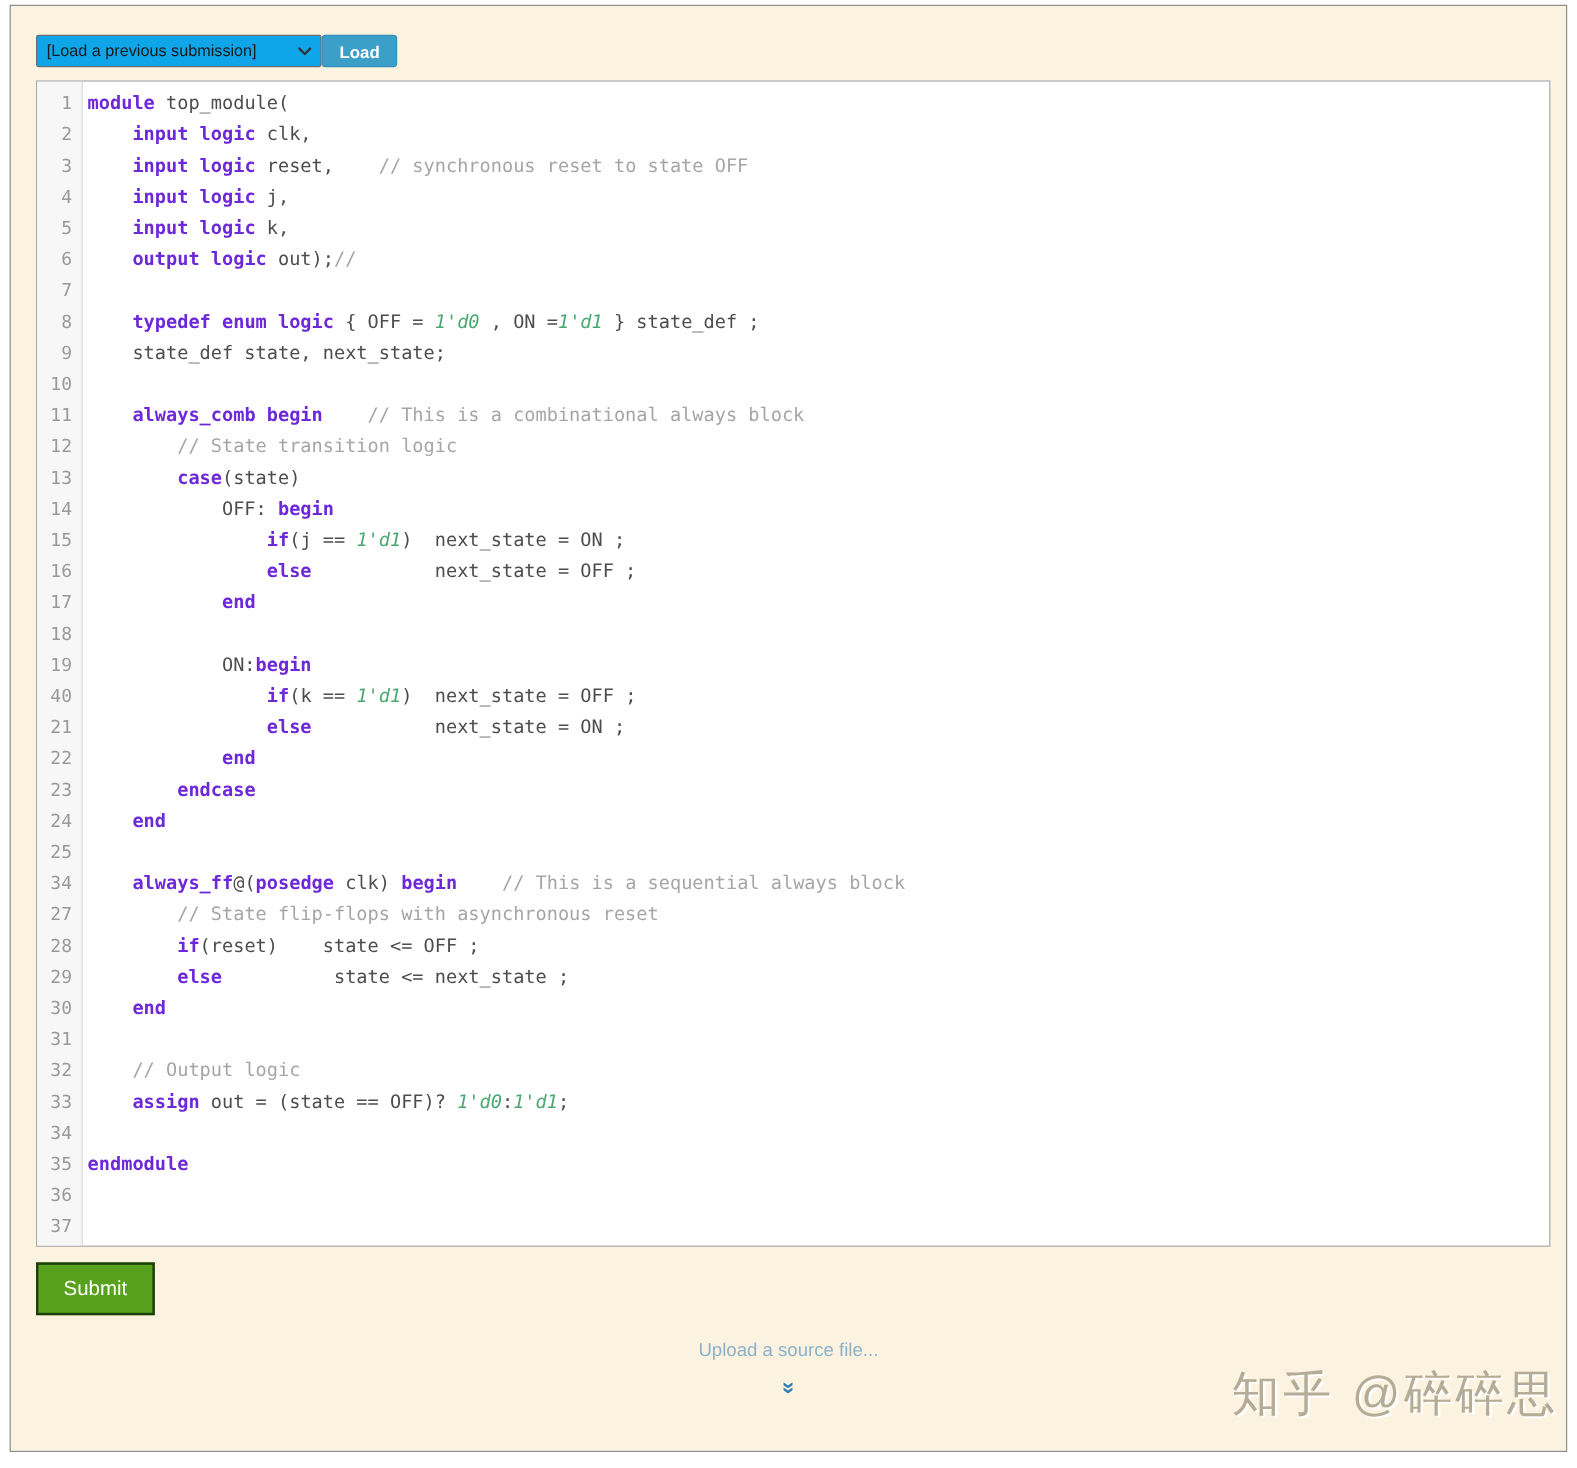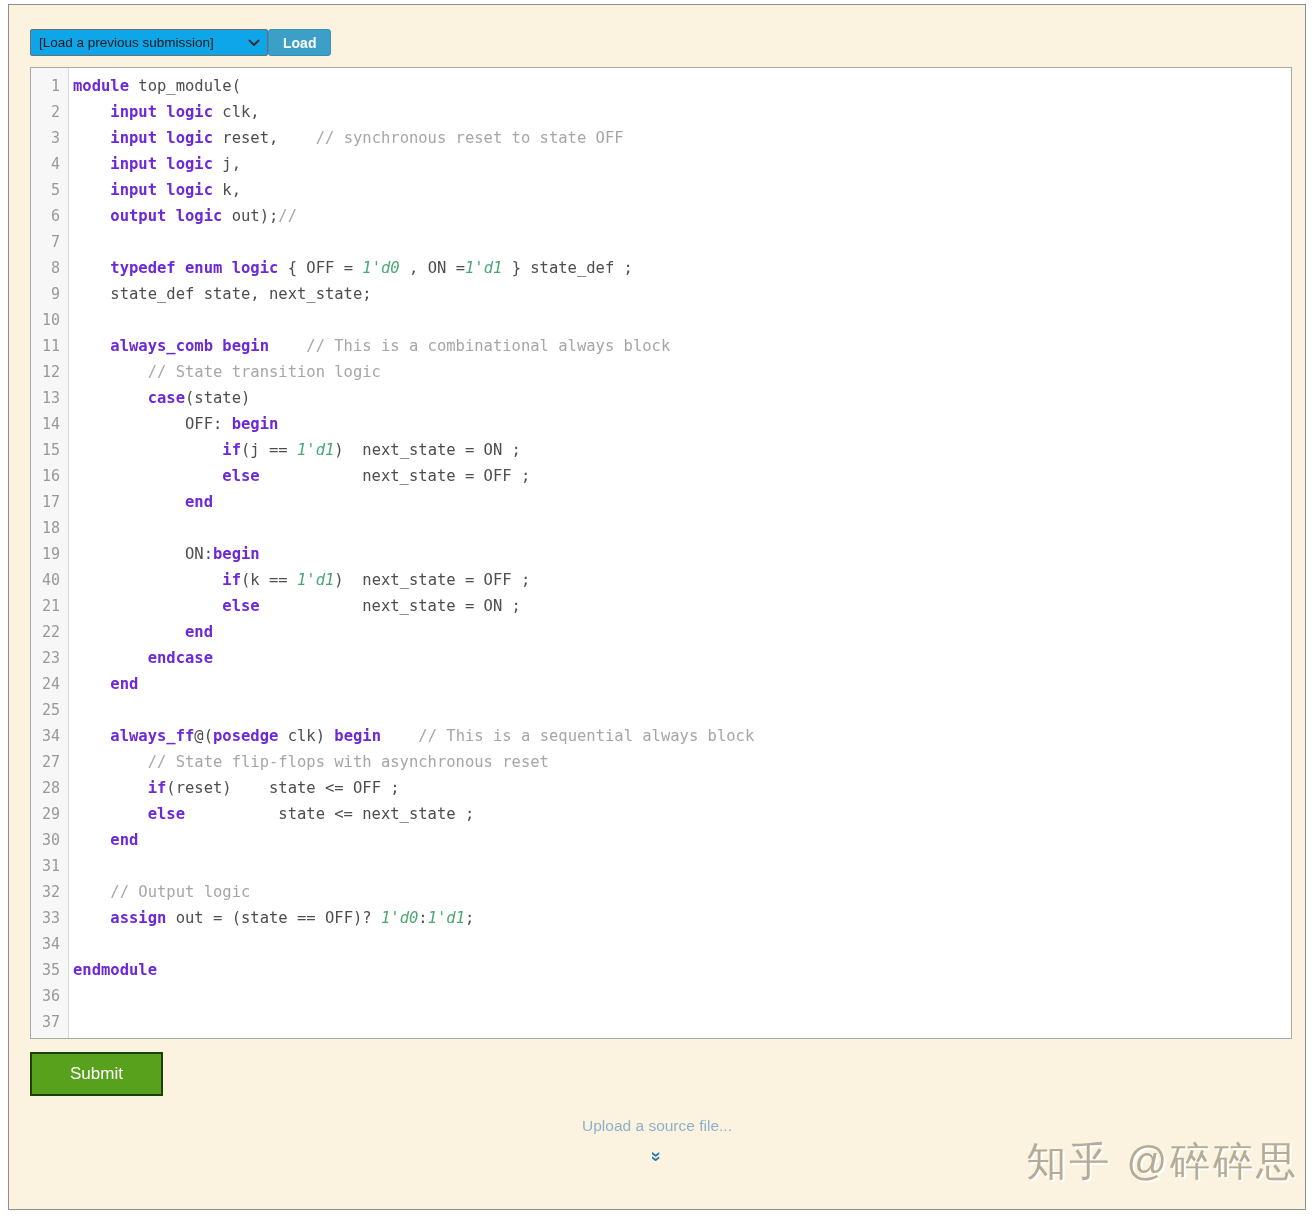--- a/index.html
+++ b/index.html
@@ -93,21 +93,21 @@
     display:flex;
     margin:13px 21px 0 21px;
     gap:9px;
   }
   .submit-btn{
     background:#57a11d;
     border:2px solid #1d3f08;
     color:#ffffff;
     font-size:17px;
     font-family:"Liberation Sans", sans-serif;
-    padding:10px 38px;
+    padding:10px 21px;
     cursor:pointer;
   }
   .upload-row{
     margin:21px 21px 0 21px;
     display:flex;
     align-items:center;
     gap:12px;
     flex-direction:column;
   }
   .upload-link{

